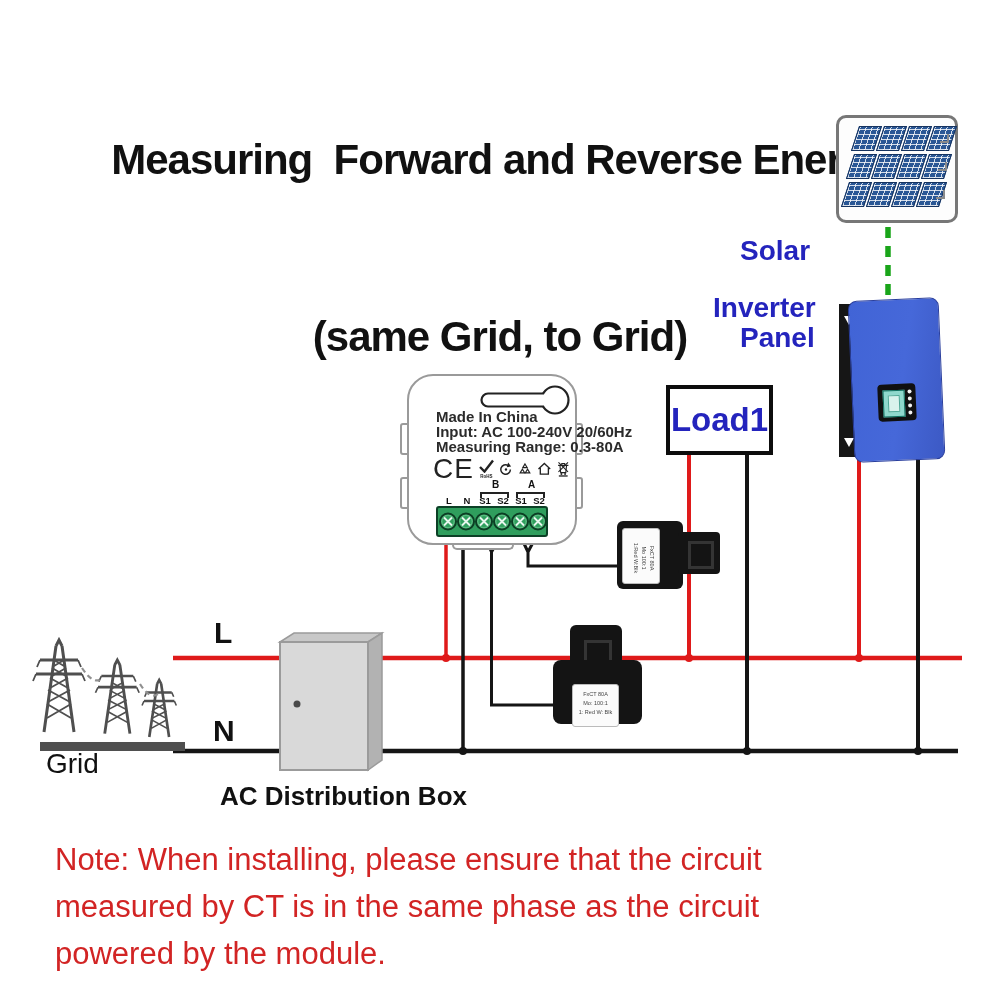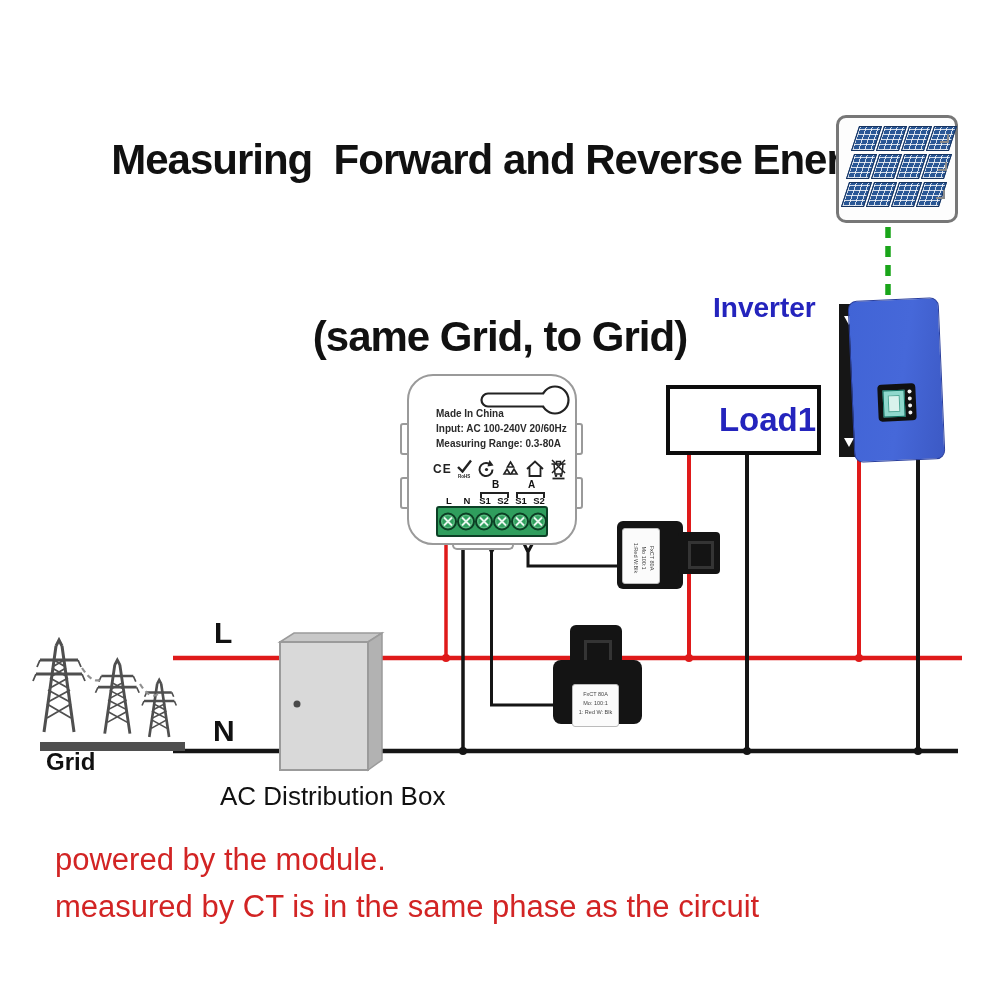--- a/index.html
+++ b/index.html
@@ -9,29 +9,29 @@
 
   
   .title{top:12px;left:0;width:1000px;text-align:center;font-weight:bold;
          font-size:42px;line-height:59px;letter-spacing:-1px;color:var(--title-black,#111);white-space:pre;}
   .blue-label{color:var(--label-blue,#2424bd);font-weight:bold;font-size:28px;line-height:29px;white-space:pre;}
   .solar-label{top:178px;left:740px;}
   .inverter-label{top:293px;left:713px;}
   .line-label{font-weight:bold;font-size:30px;color:#111;}
   .l-label{top:616px;left:214px;}
   .n-label{top:714px;left:213px;}
-  .grid-label{top:748px;left:46px;font-weight:bold;font-size:24px;}
-  .dbox-label{top:781px;left:220px;font-weight:normal;font-size:26px;letter-spacing:0px;}
+  .grid-label{top:748px;left:46px;font-weight:normal;font-size:28px;}
+  .dbox-label{top:781px;left:220px;font-weight:bold;font-size:26px;letter-spacing:0px;}
   .note{top:836px;left:55px;width:900px;color:var(--note-red,#d22424);
         font-size:31px;line-height:47px;font-weight:400;}
 
   
   .load1{top:385px;left:666px;width:99px;height:62px;border:4px solid #0d0d0d;background:#fff;
          display:flex;align-items:center;justify-content:center;
-         color:var(--label-blue,#2424bd);font-weight:bold;font-size:33px;padding-left:48px;}
+         color:var(--label-blue,#2424bd);font-weight:bold;font-size:33px;}
 
   
   .solar{top:115px;left:836px;width:116px;height:102px;background:#fdfdfd;
          border:3px solid #777;border-radius:10px;}
   .pvrow{position:absolute;height:23px;display:flex;gap:2px;}
   .pvcell{width:21px;height:23px;transform:skewX(-18deg);
           background-color:#2a5795;border:1px solid #16335f;
           background-image:repeating-linear-gradient(90deg,rgba(255,255,255,.8) 0 1px,transparent 1px 6px),
                            repeating-linear-gradient(0deg,rgba(255,255,255,.8) 0 1px,transparent 1px 5px);}
   .pvhook{position:absolute;width:7px;height:7px;border-right:2px solid #8a8a8a;border-bottom:2px solid #8a8a8a;}
@@ -47,24 +47,24 @@
   .inv-lcd{top:6px;left:5px;width:20px;height:25px;background:#8fd8cc;border:1px solid #0f6e5e;}
   .inv-lcd-in{top:4px;left:4px;width:10px;height:15px;background:#d8f2ec;border:1px solid #4aa594;}
   .inv-dot{width:4px;height:4px;border-radius:50%;background:#f2f2f2;left:30px;}
 
   
   .module{top:374px;left:407px;width:166px;height:167px;background:#fff;
           border:2px solid #9a9a9a;border-radius:26px;}
   .mod-tab{position:absolute;width:9px;height:28px;background:#fff;border:2px solid #9a9a9a;border-radius:3px;}
   .mod-tab-b{position:absolute;left:452px;top:538px;width:58px;height:10px;background:#fff;
              border:2px solid #9a9a9a;border-top:none;border-radius:0 0 5px 5px;}
-  .mod-text{position:absolute;left:27px;font-size:10px;font-weight:600;color:var(--module-text,#2b2b2b);white-space:pre;}
+  .mod-text{position:absolute;left:27px;font-size:15px;font-weight:600;color:var(--module-text,#2b2b2b);white-space:pre;}
   .icon-row{position:absolute;left:24px;top:78px;width:136px;height:30px;display:flex;
             align-items:center;gap:5px;color:#222;}
-  .ce-mark{font-size:12px;font-weight:bold;letter-spacing:1px;}
+  .ce-mark{font-size:28px;font-weight:normal;letter-spacing:1px;}
   .rohs{display:flex;flex-direction:column;align-items:center;line-height:5px;}
   .rohs-txt{font-size:4.5px;font-weight:bold;margin-top:1px;}
   .term-label{position:absolute;top:119px;font-size:9.5px;font-weight:bold;width:20px;text-align:center;color:#111;}
   .grp-letter{position:absolute;top:103px;font-size:10px;font-weight:bold;color:#111;}
   .grp-bracket{position:absolute;top:116px;height:4px;border:2px solid #222;border-bottom:none;}
 
   
   .ct{background:#141414;position:absolute;}
   .ct-label{background:#fbfbfb;border:1px solid #bbb;border-radius:3px;position:absolute;
             color:#444;font-size:5.5px;line-height:7px;text-align:center;overflow:hidden;}
@@ -314,24 +314,29 @@
       <div class="abs inv-lcd">
           <div class="abs inv-lcd-in"></div>
         </div>
       <div class="abs inv-dot" style="top:6px"></div>
       <div class="abs inv-dot" style="top:13px"></div>
       <div class="abs inv-dot" style="top:20px"></div>
       <div class="abs inv-dot" style="top:27px"></div>
     </div>
   </div>
 
+  <div class="abs blue-label solar-label">
+    <div>Solar</div>
+    <div>Panel</div>
+  </div>
   <div class="abs blue-label inverter-label">Inverter</div>
   <div class="abs line-label l-label">L</div>
   <div class="abs line-label n-label">N</div>
   <div class="abs grid-label">Grid</div>
   <div class="abs dbox-label">AC Distribution Box</div>
 
   <div class="abs note">
+    <div>Note: When installing, please ensure that the circuit</div>
+    <div>measured by CT is in the same phase as the circuit</div>
     <div>powered by the module.</div>
-    <div>measured by CT is in the same phase as the circuit</div>
   </div>
 
 </div>
 
 </body></html>

